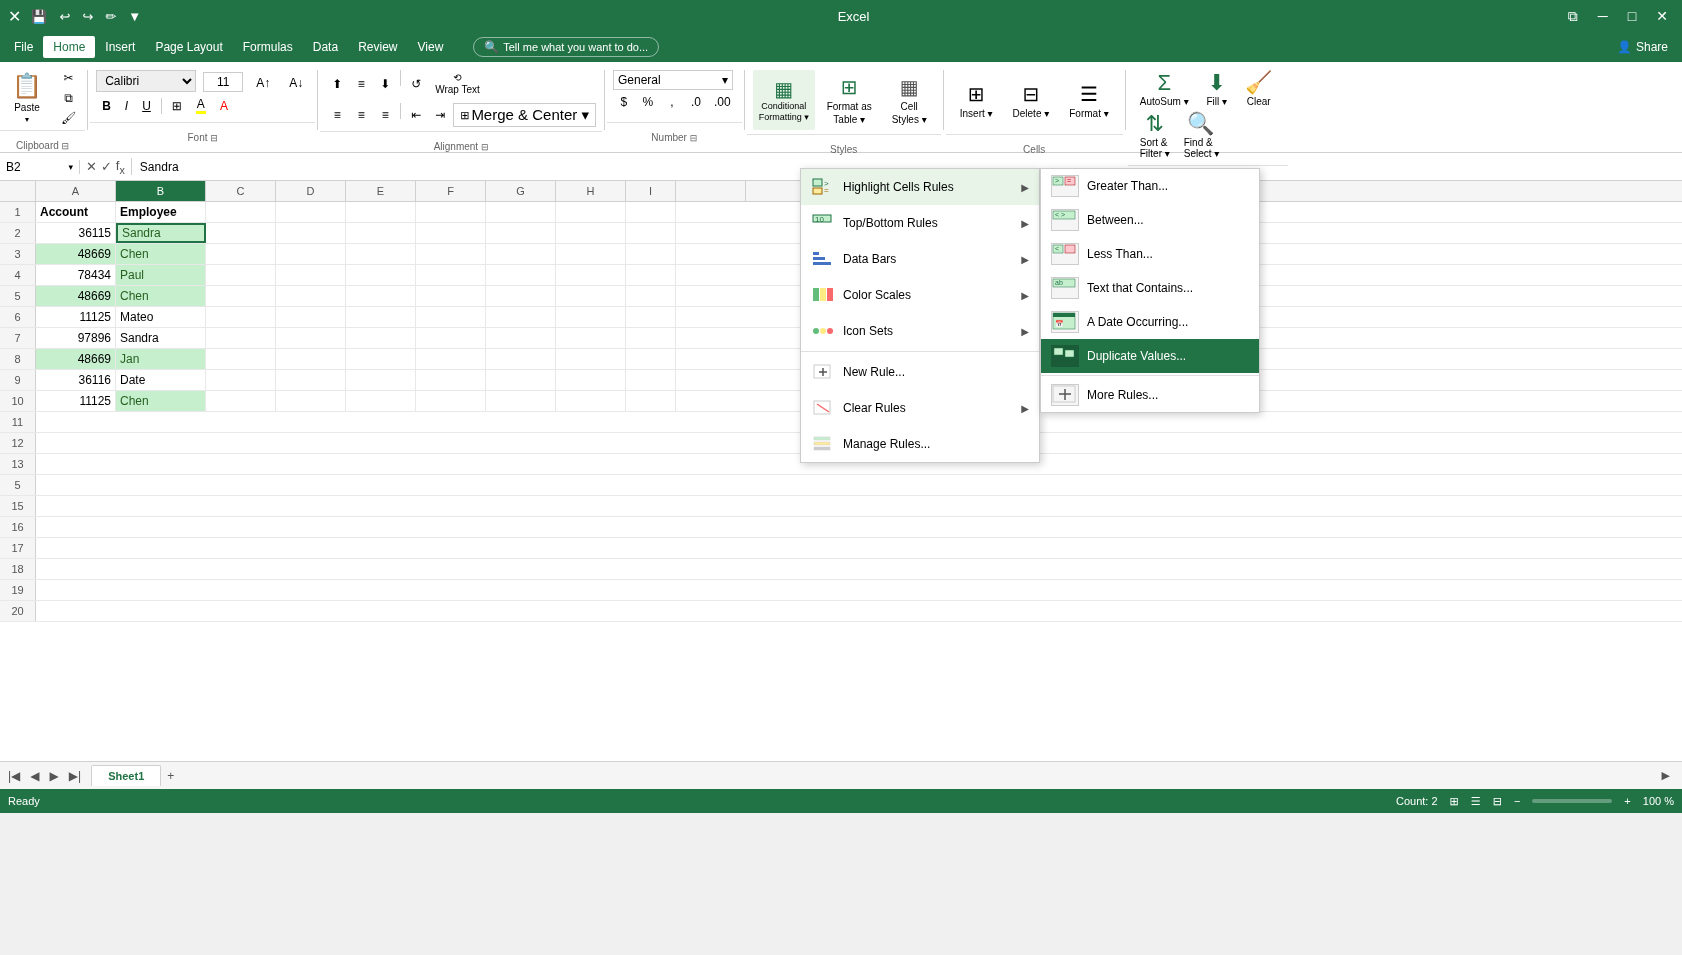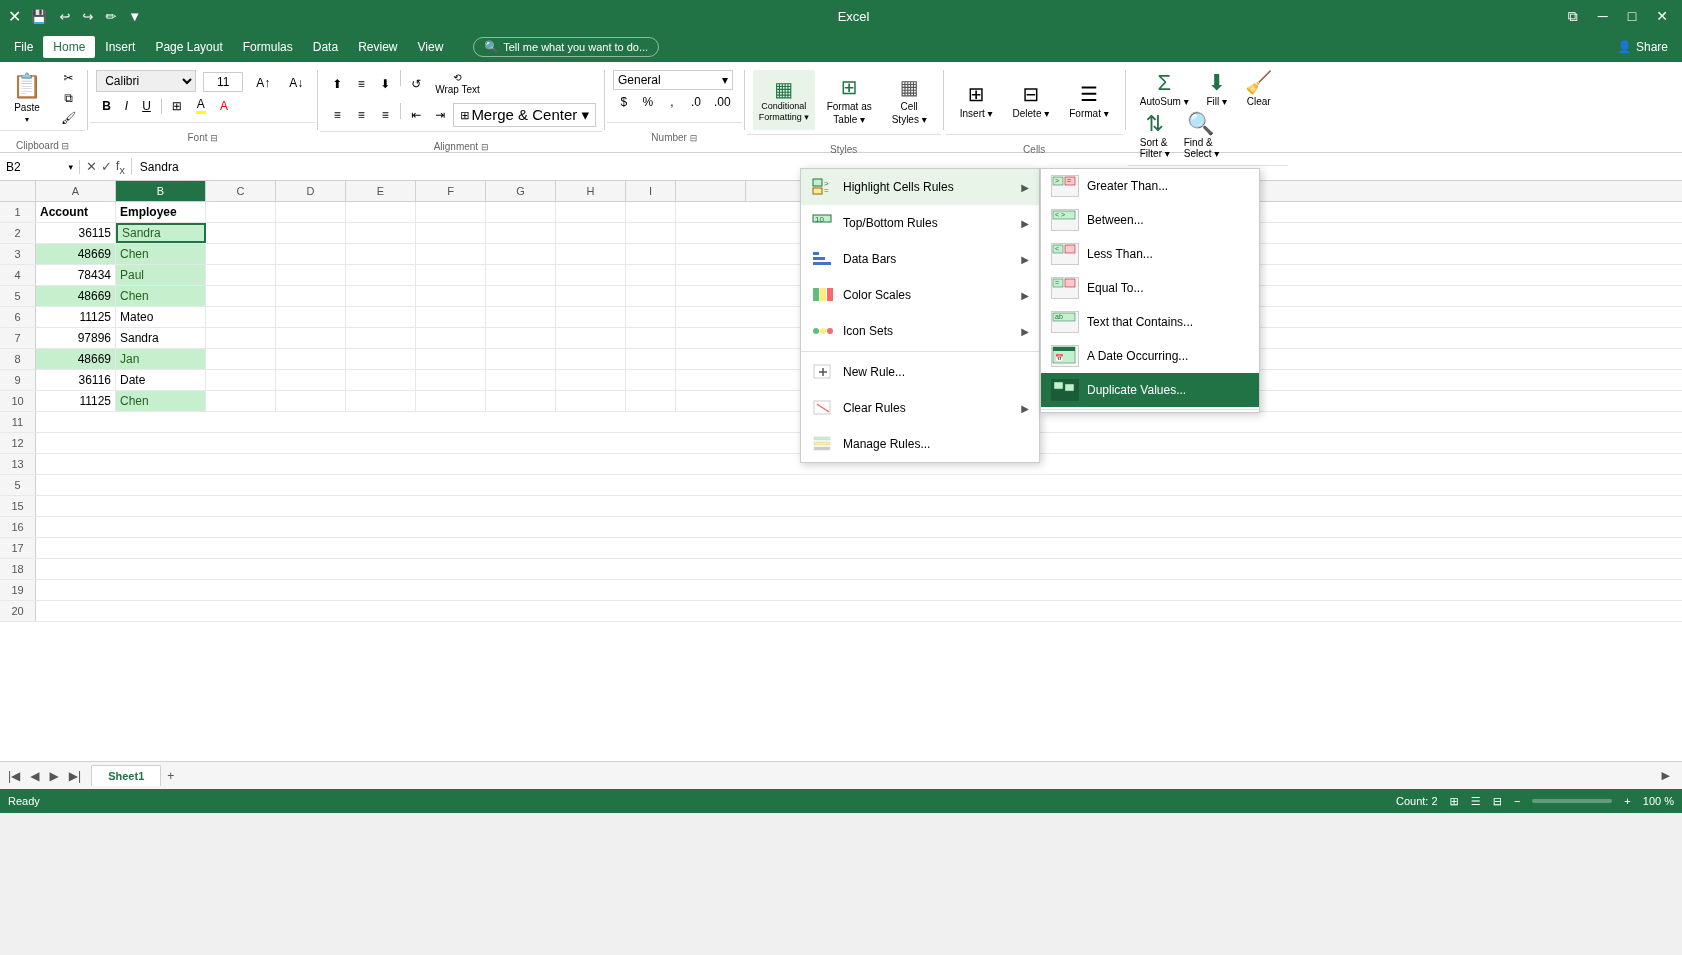--- a/index.html
+++ b/index.html
@@ -1019,30 +1019,20 @@
     <div class="submenu-item-icon">
       <svg width="26" height="20" viewBox="0 0 26 20">
         <rect x="1" y="1" width="10" height="8" fill="#c6efce" stroke="#217346" stroke-width="0.5"></rect>
         <rect x="13" y="1" width="10" height="8" fill="#ffc7ce" stroke="#9c0006" stroke-width="0.5"></rect>
         <text x="3" y="7" font-size="7" fill="#217346">&lt;</text>
       </svg>
     </div>
     <span class="cf-item-text">Less Than...</span>
   </div>
 
-  <div class="submenu-item">
-    <div class="submenu-item-icon">
-      <svg width="26" height="20" viewBox="0 0 26 20">
-        <rect x="1" y="1" width="10" height="8" fill="#c6efce" stroke="#217346" stroke-width="0.5"></rect>
-        <rect x="13" y="1" width="10" height="8" fill="#ffc7ce" stroke="#9c0006" stroke-width="0.5"></rect>
-        <text x="3" y="7" font-size="7" fill="#217346">=</text>
-      </svg>
-    </div>
-    <span class="cf-item-text">Equal To...</span>
-  </div>
 
   <div class="submenu-item">
     <div class="submenu-item-icon">
       <svg width="26" height="20" viewBox="0 0 26 20">
         <rect x="1" y="1" width="22" height="8" fill="#c6efce" stroke="#217346" stroke-width="0.5"></rect>
         <text x="3" y="7" font-size="7" fill="#217346">ab</text>
       </svg>
     </div>
     <span class="cf-item-text">Text that Contains...</span>
   </div>
@@ -1063,13 +1053,23 @@
       <svg width="26" height="20" viewBox="0 0 26 20">
         <rect x="2" y="2" width="9" height="7" fill="#c6efce" stroke="#217346" stroke-width="0.5"></rect>
         <rect x="13" y="4" width="9" height="7" fill="#c6efce" stroke="#217346" stroke-width="0.5"></rect>
       </svg>
     </div>
     <span class="cf-item-text">Duplicate Values...</span>
   </div>
 
   <div class="cf-divider"></div>
 
+  <div class="submenu-item">
+    <div class="submenu-item-icon">
+      <svg width="26" height="20" viewBox="0 0 26 20">
+        <rect x="1" y="1" width="22" height="16" fill="none" stroke="#ccc" stroke-width="1"></rect>
+        <line x1="13" y1="4" x2="13" y2="15" stroke="#555" stroke-width="1.5"></line>
+        <line x1="7" y1="9" x2="19" y2="9" stroke="#555" stroke-width="1.5"></line>
+      </svg>
+    </div>
+    <span class="cf-item-text">More Rules...</span>
+  </div>
 </div>
 
 </body></html>

